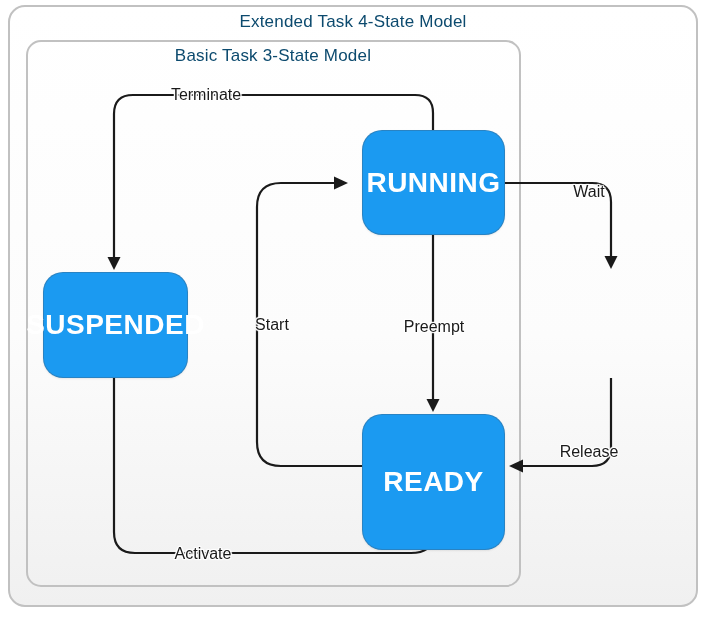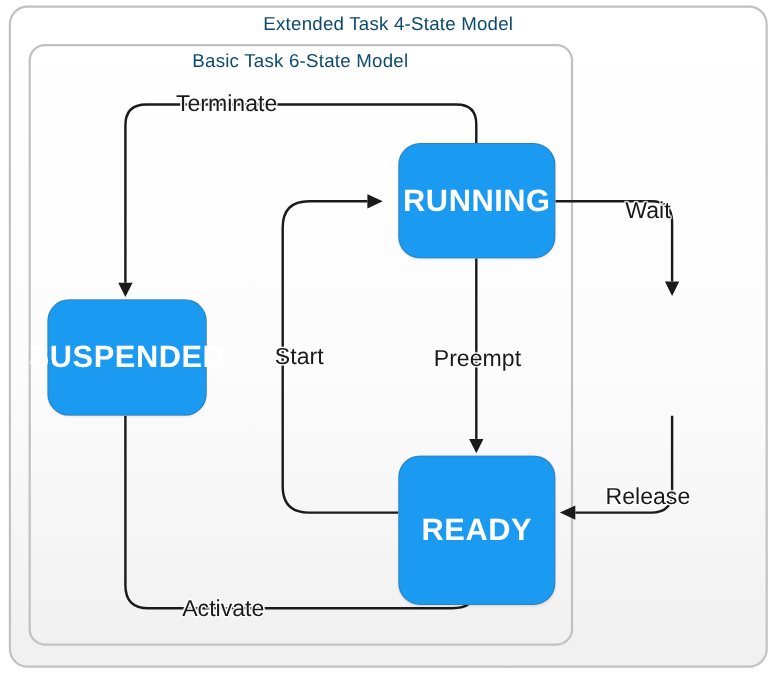--- a/index.html
+++ b/index.html
@@ -62,21 +62,21 @@
   }
   .state.running   { left: 362px; top: 130px; width: 143px; height: 105px; }
   .state.suspended { left: 43px;  top: 272px; width: 145px; height: 106px; }
   .state.waiting   { left: 540px; top: 272px; width: 143px; height: 106px; }
   .state.ready     { left: 362px; top: 414px; width: 143px; height: 136px; }
 
   
   .edge-label {
     position: absolute;
     transform: translate(-50%, -50%);
-    font-size: 21px;
+    font-size: 16px;
     color: #1a1a1a;
     white-space: nowrap;
     text-shadow:
       -1px 0 1px #ffffff, 1px 0 1px #ffffff,
       0 -1px 1px #ffffff, 0 1px 1px #ffffff,
       -1px -1px 1px #ffffff, 1px 1px 1px #ffffff,
       1px -1px 1px #ffffff, -1px 1px 1px #ffffff;
   }
   .lbl-terminate { left: 206px; top: 95px;  }
   .lbl-start     { left: 272px; top: 325px; }
@@ -87,21 +87,21 @@
 </style>
 </head>
 <body>
 
 <div class="canvas">
 
   <div class="frame outer"></div>
   <div class="frame inner"></div>
 
   <div class="frame-title outer-title">Extended Task 4-State Model</div>
-  <div class="frame-title inner-title">Basic Task 6-State Model</div>
+  <div class="frame-title inner-title">Basic Task 3-State Model</div>
 
   <svg class="edges" viewBox="0 0 709 617" xmlns="http://www.w3.org/2000/svg">
 
     <path d="M 433 130 L 433 113 Q 433 95 415 95 L 133 95 Q 114 95 114 114 L 114 257"></path>
     <polygon points="114,270 107.5,257 120.5,257"></polygon>
 
     <path d="M 362 466 L 281 466 Q 257 466 257 442 L 257 207 Q 257 183 281 183 L 334 183"></path>
     <polygon points="348,183 334,176.5 334,189.5"></polygon>
 
     <path d="M 433 235 L 433 399"></path>

